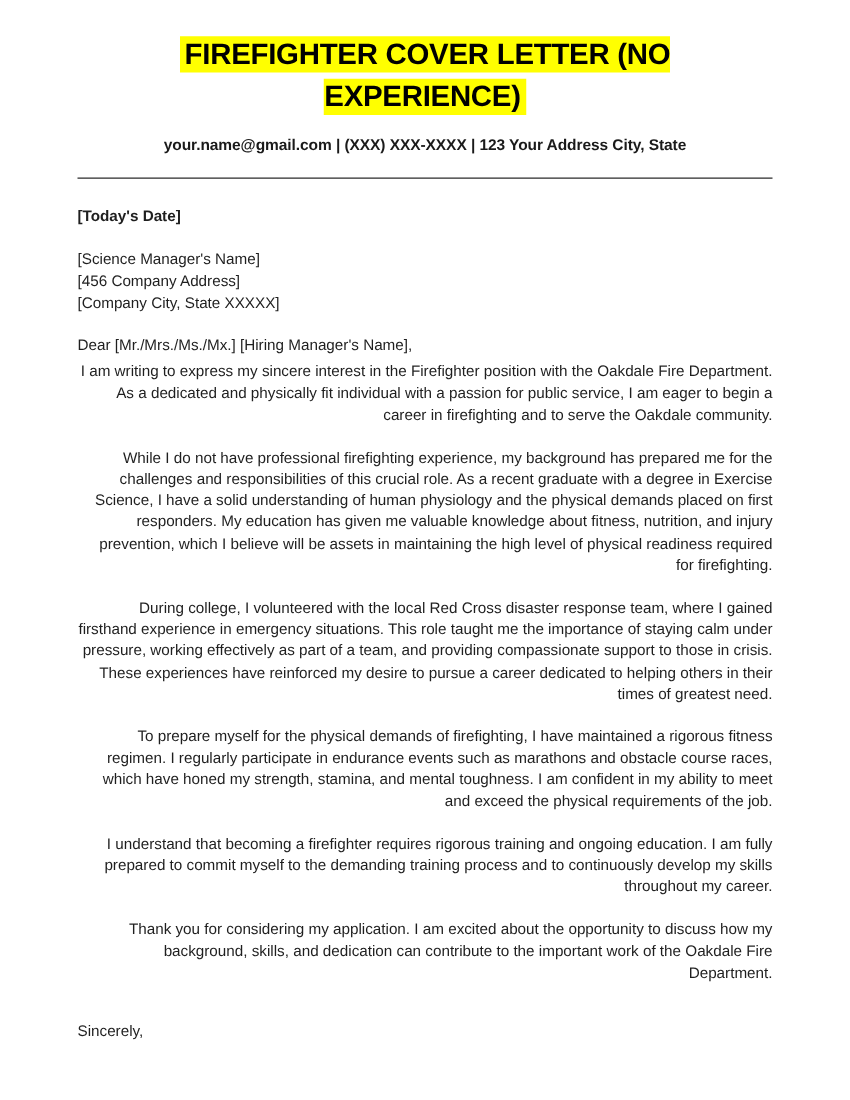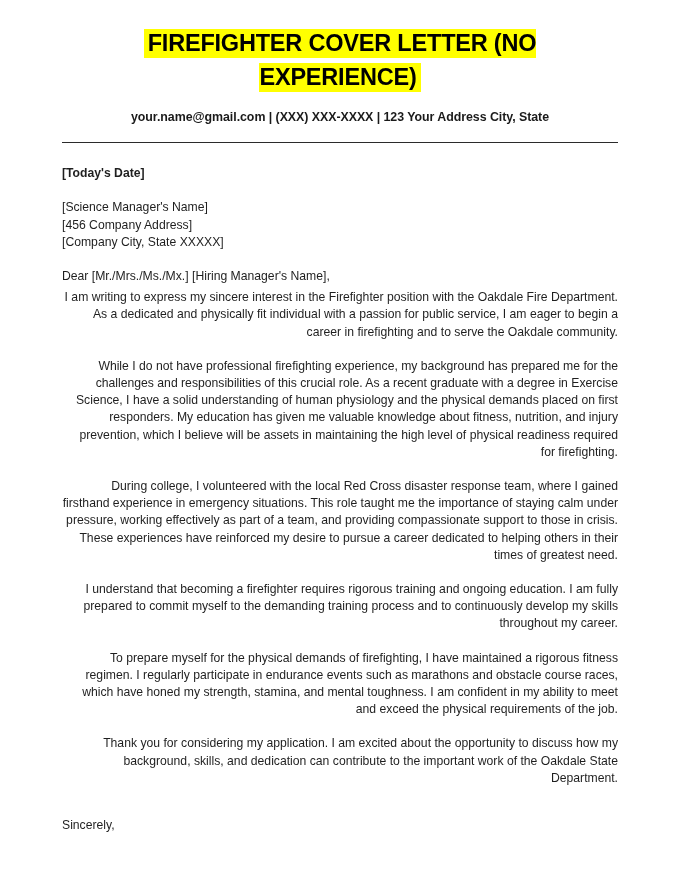--- a/index.html
+++ b/index.html
@@ -105,21 +105,21 @@
         <div class="line">[Science Manager's Name]</div>
         <div class="line">[456 Company Address]</div>
         <div class="line">[Company City, State XXXXX]</div>
       </div>
 
       <div class="salutation">Dear [Mr./Mrs./Ms./Mx.] [Hiring Manager's Name],</div>
 
       <div class="para">I am writing to express my sincere interest in the Firefighter position with the Oakdale Fire Department. As a dedicated and physically fit individual with a passion for public service, I am eager to begin a career in firefighting and to serve the Oakdale community.</div>
       <div class="para">While I do not have professional firefighting experience, my background has prepared me for the challenges and responsibilities of this crucial role. As a recent graduate with a degree in Exercise Science, I have a solid understanding of human physiology and the physical demands placed on first responders. My education has given me valuable knowledge about fitness, nutrition, and injury prevention, which I believe will be assets in maintaining the high level of physical readiness required for firefighting.</div>
       <div class="para">During college, I volunteered with the local Red Cross disaster response team, where I gained firsthand experience in emergency situations. This role taught me the importance of staying calm under pressure, working effectively as part of a team, and providing compassionate support to those in crisis. These experiences have reinforced my desire to pursue a career dedicated to helping others in their times of greatest need.</div>
+      <div class="para">To prepare myself for the physical demands of firefighting, I have maintained a rigorous fitness regimen. I regularly participate in endurance events such as marathons and obstacle course races, which have honed my strength, stamina, and mental toughness. I am confident in my ability to meet and exceed the physical requirements of the job.</div>
       <div class="para">I understand that becoming a firefighter requires rigorous training and ongoing education. I am fully prepared to commit myself to the demanding training process and to continuously develop my skills throughout my career.</div>
-      <div class="para">To prepare myself for the physical demands of firefighting, I have maintained a rigorous fitness regimen. I regularly participate in endurance events such as marathons and obstacle course races, which have honed my strength, stamina, and mental toughness. I am confident in my ability to meet and exceed the physical requirements of the job.</div>
-      <div class="para">Thank you for considering my application. I am excited about the opportunity to discuss how my background, skills, and dedication can contribute to the important work of the Oakdale State Department.</div>
+      <div class="para">Thank you for considering my application. I am excited about the opportunity to discuss how my background, skills, and dedication can contribute to the important work of the Oakdale Fire Department.</div>
 
       <div class="sign-off">Sincerely,</div>
 
     </div>
   </div>
 </div>
 
 </body></html>

